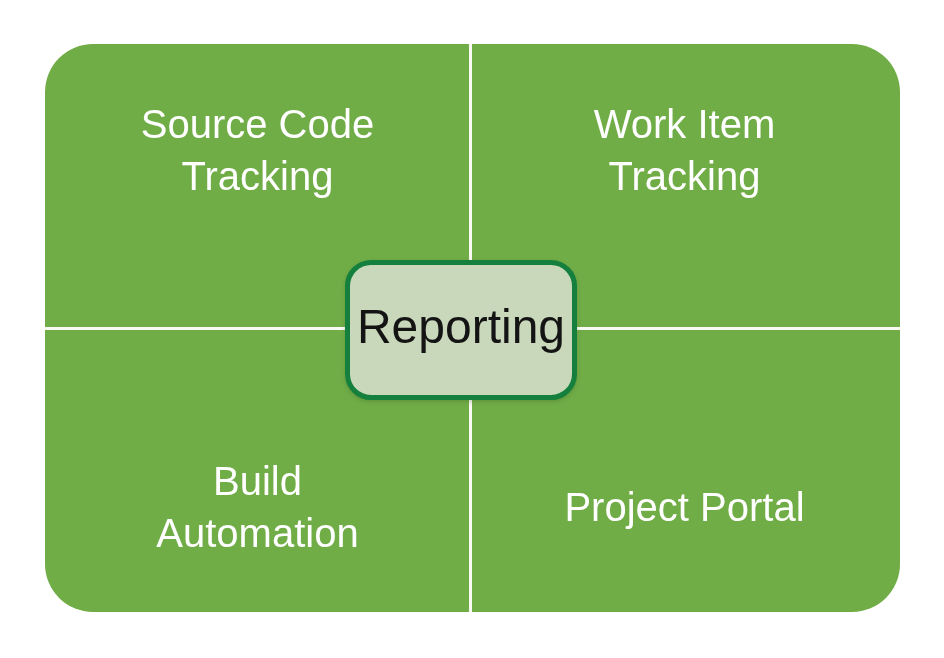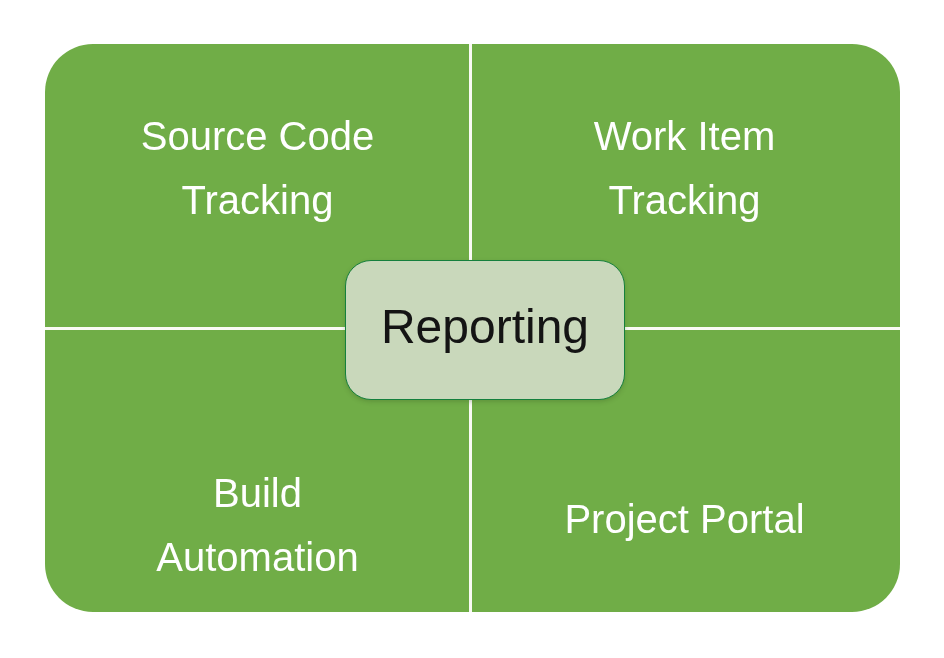--- a/index.html
+++ b/index.html
@@ -41,33 +41,33 @@
     height: 3px;
   }
   .quadrant-label {
     position: absolute;
     text-align: center;
     color: #FFFFFF;
     font-size: 40px;
     line-height: 52px;
     font-weight: 400;
   }
-  .quadrant-label .qline { display: block; margin-top: 12px; }
+  .quadrant-label .qline { display: block; }
   .label-tl { left: 45px;  top: 98px;  width: 425px; }
   .label-tr { left: 470px; top: 98px;  width: 429px; }
   .label-bl { left: 45px;  top: 455px; width: 425px; }
   .label-br { left: 470px; top: 481px; width: 429px; }
   .center-box {
     position: absolute;
     left: 345px;
     top: 260px;
-    width: 280px;
+    width: 232px;
     height: 140px;
     background: #C9D8BB;
-    border: 1px solid #15803d;
+    border: 5px solid #15803d;
     border-radius: 26px;
     display: flex;
     align-items: center;
     justify-content: center;
     box-shadow: 0 2px 4px rgba(50, 80, 30, 0.25);
   }
   .center-box .center-text {
     color: #141414;
     font-size: 48px;
     line-height: 1;

